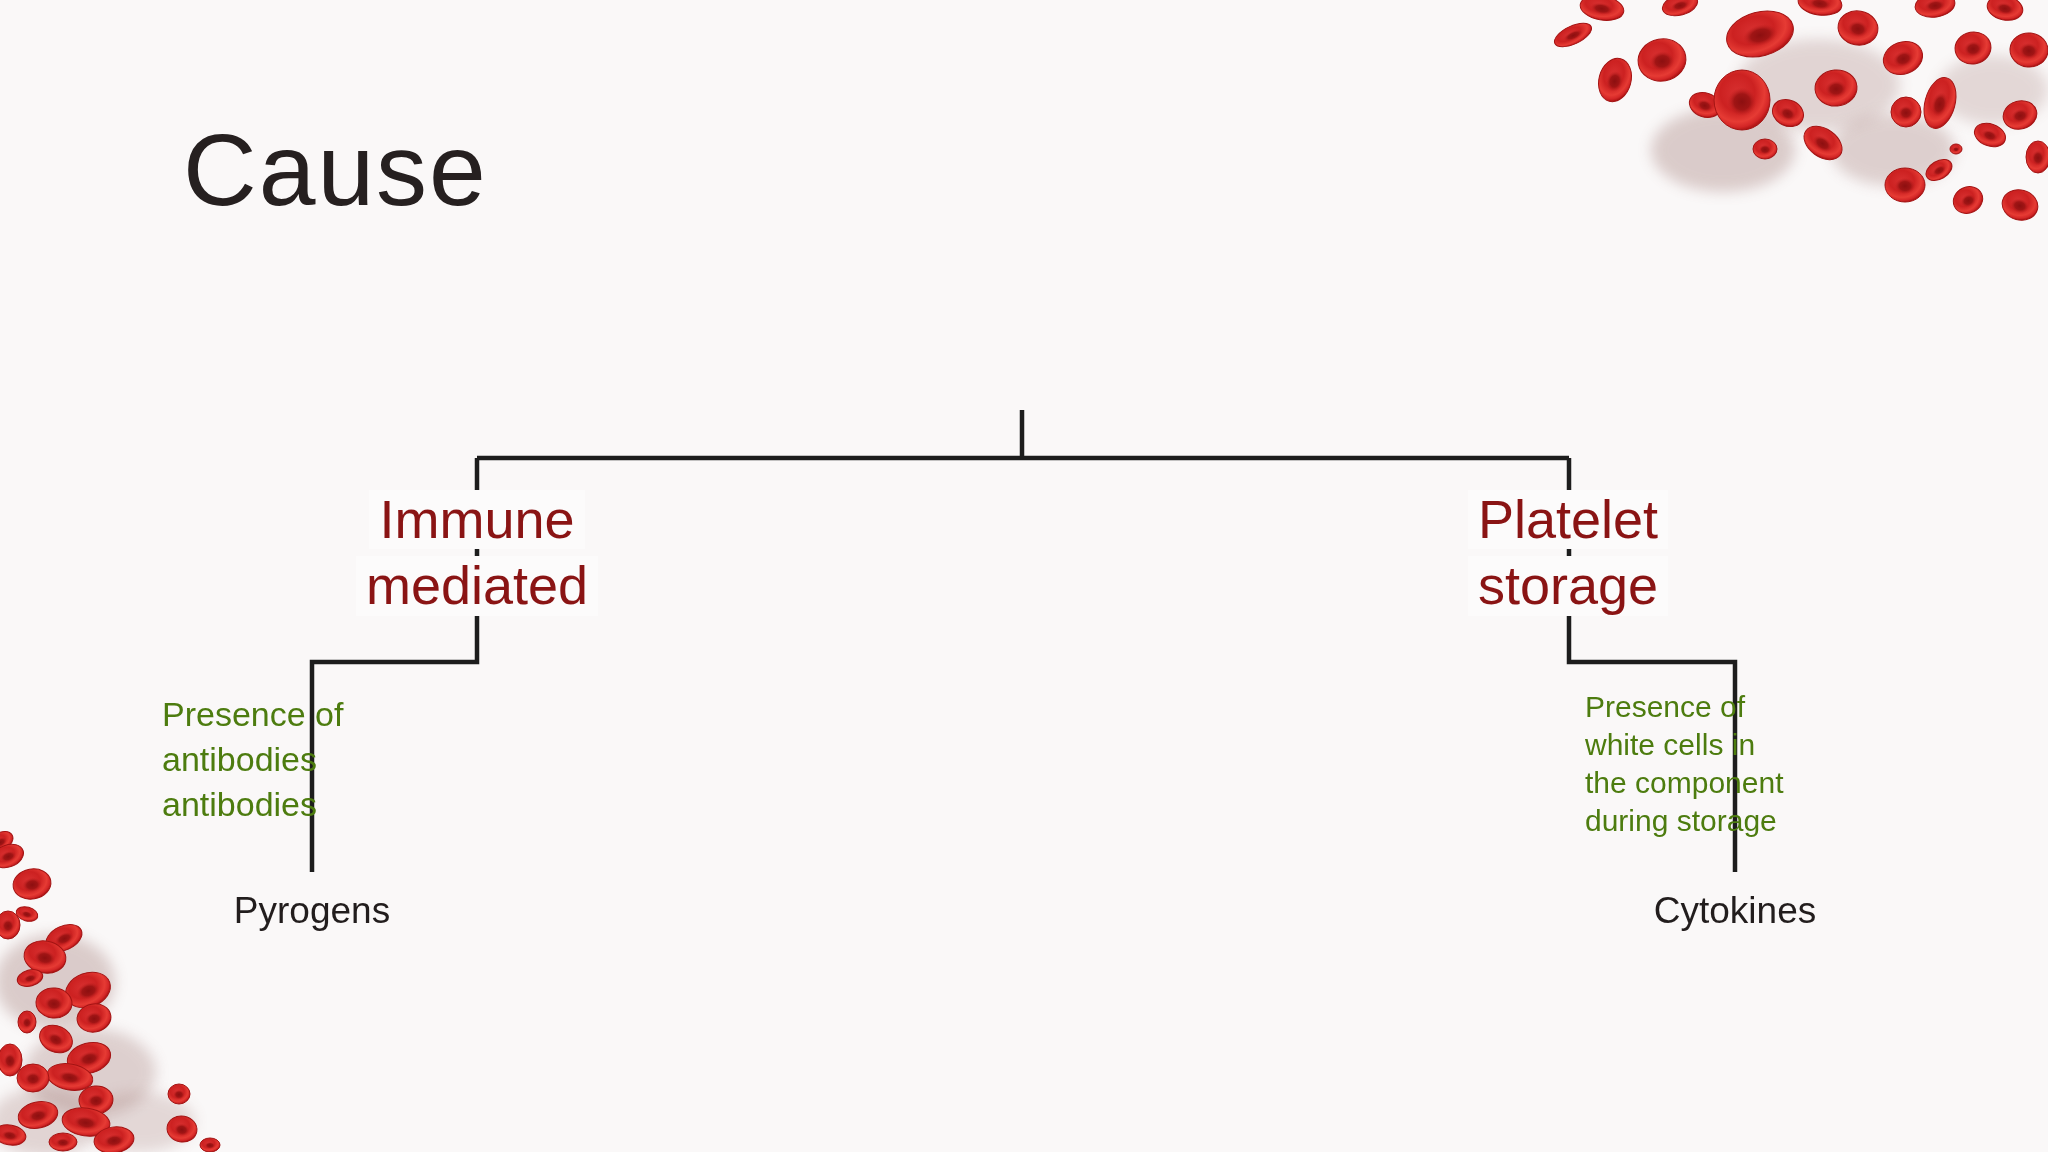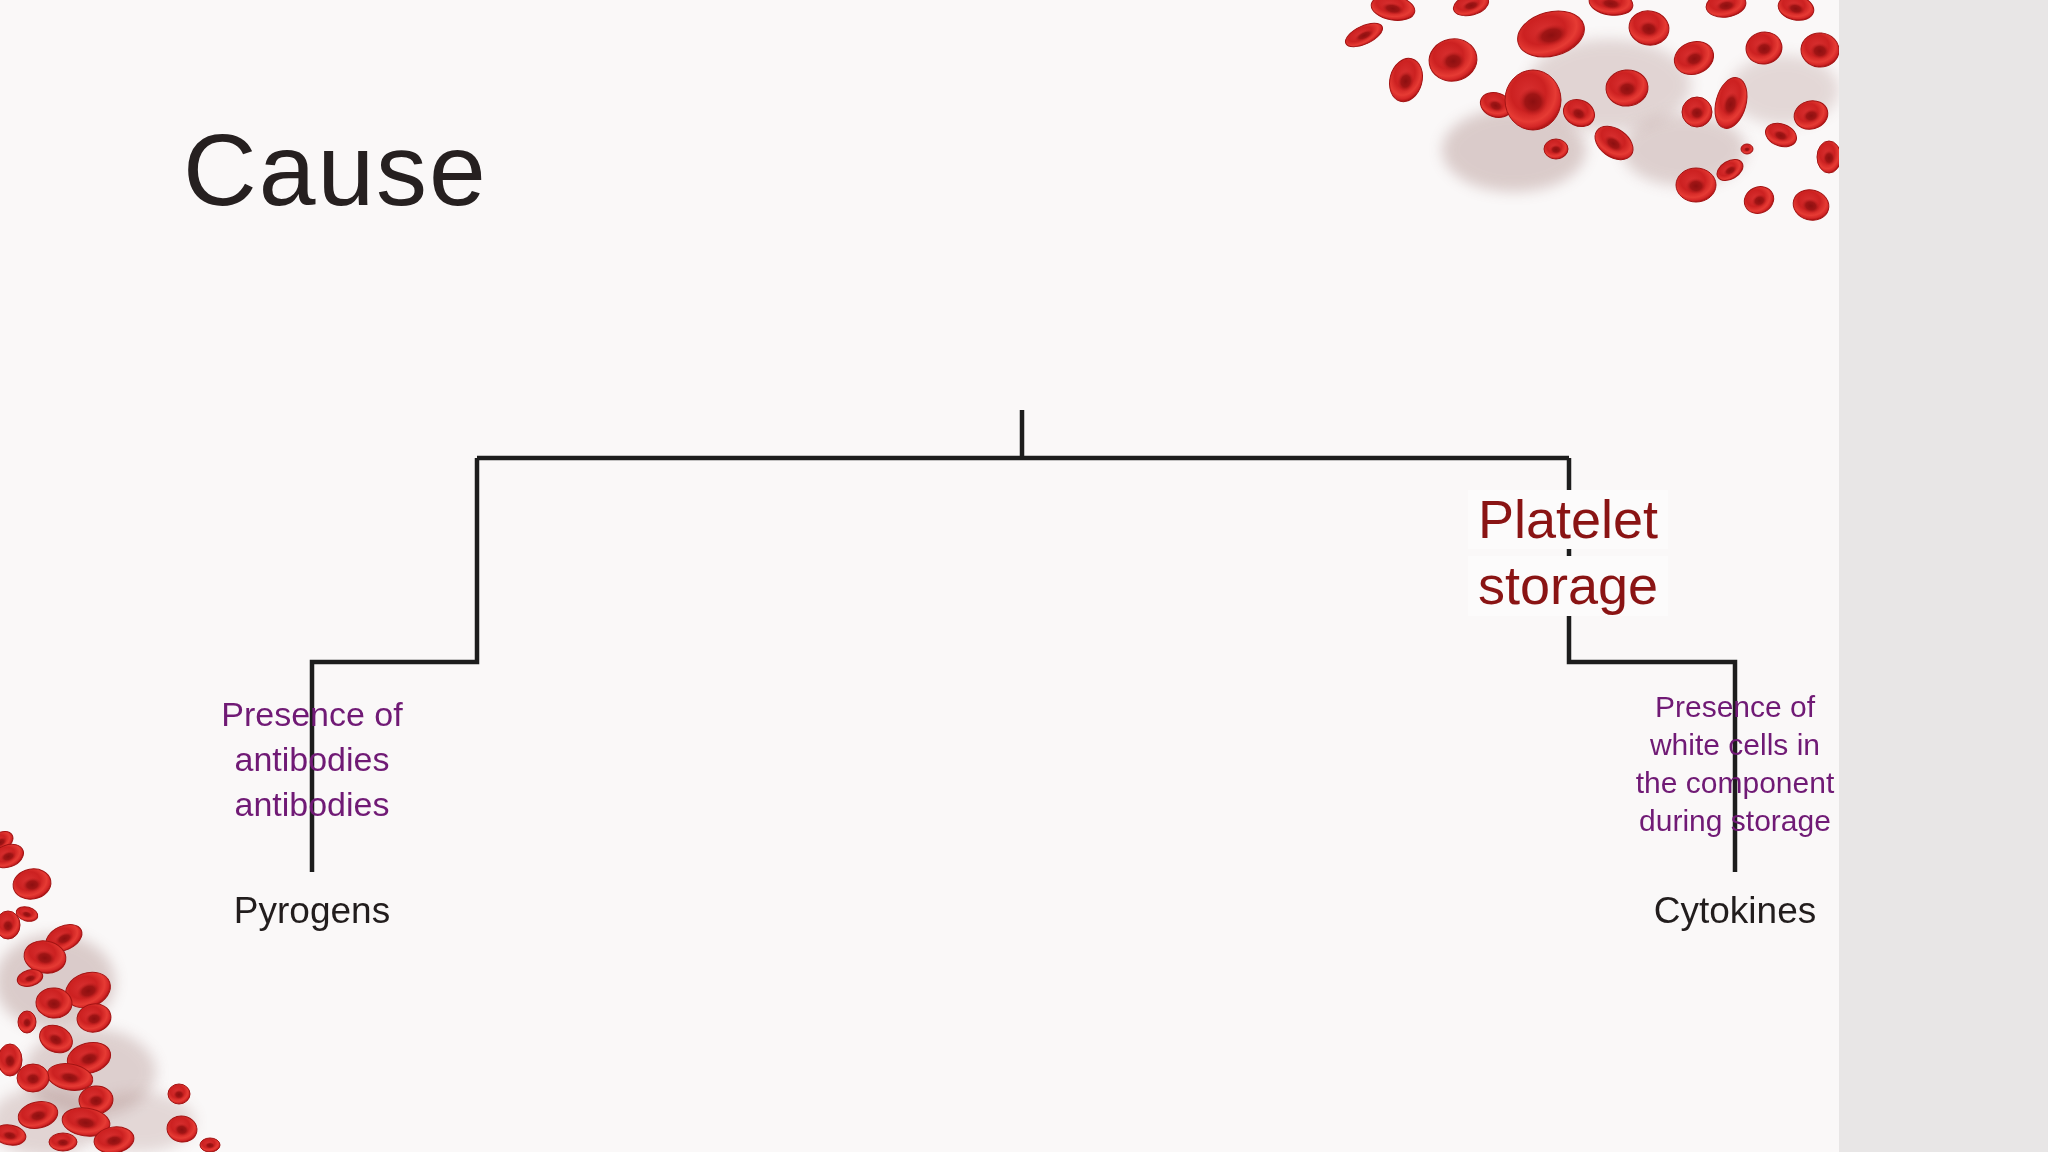--- a/index.html
+++ b/index.html
@@ -1,20 +1,20 @@
 <!DOCTYPE html>
 <html><head>
 <meta charset="utf-8">
 <style>
   * { box-sizing: border-box; }
   html, body { margin: 0; padding: 0; background: #e8e6e6; }
 
   .slide {
     position: relative;
-    width: 1839px;
+    width: 2048px;
     height: 1152px;
     background: #faf8f8;
     overflow: hidden;
     font-family: "Liberation Sans", sans-serif;
     color: #221d1d;
   }
 
   .decor { position: absolute; z-index: 0; }
   #decor-tr { top: 0; right: 0; }
   #decor-bl { bottom: 0; left: 0; }
@@ -58,22 +58,22 @@
     line-height: 1.1;
     color: #8a1414;
   }
   .branch-label span { background: #fcfbfb; padding: 0 10px; }
   #branch-left  { left: 277px;  top: 490px; }
   #branch-right { left: 1368px; top: 490px; justify-content: flex-end; }
 
   .sub-label {
     position: absolute;
     z-index: 2;
-    text-align: center;
-    color: #701a75;
+    text-align: left;
+    color: #4d7c0f;
   }
   #sub-left  { left: 162px;  top: 692px; width: 300px; font-size: 34px; line-height: 1.32; }
   #sub-right { left: 1585px; top: 688px; width: 300px; font-size: 30px; line-height: 1.27; }
   .sub-label span { display: block; }
 
   .leaf-label {
     position: absolute;
     z-index: 2;
     text-align: center;
     font-size: 37px;
@@ -340,20 +340,24 @@
       </g>
     </svg>
 
   <svg class="connectors" width="2048" height="1152" viewBox="0 0 2048 1152">
     <path d="M1022 410 V458 M477 458 H1569 M477 458 V662 H312 V872 M1569 458 V662 H1735 V872" fill="none" stroke="#1d1d1d" stroke-width="4.5"></path>
   </svg>
 
   <div class="slide-title" style="color: rgb(38, 32, 32);">Cause</div>
 
 
+  <div id="branch-left" class="branch-label" style="color: rgb(138, 20, 20);">
+    <span>Immune</span>
+    <span>mediated</span>
+  </div>
 
   <div id="branch-right" class="branch-label" style="color: rgb(138, 20, 20);">
     <span>Platelet</span>
     <span>storage</span>
   </div>
 
   <div id="sub-left" class="sub-label">
     <span>Presence of</span>
     <span>antibodies</span>
     <span>antibodies</span>

